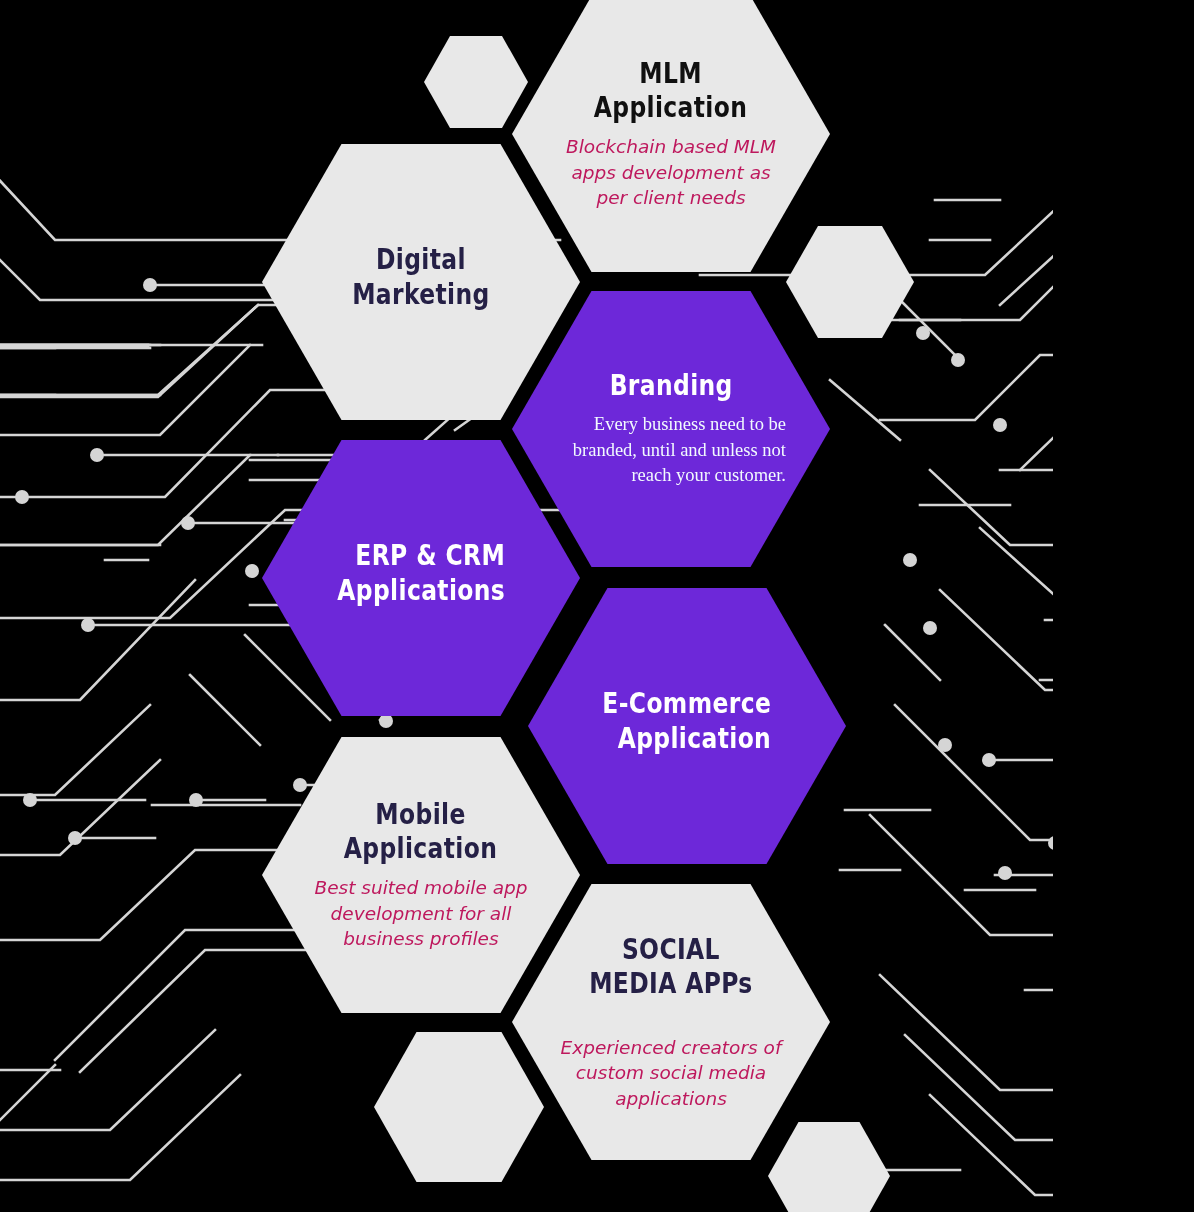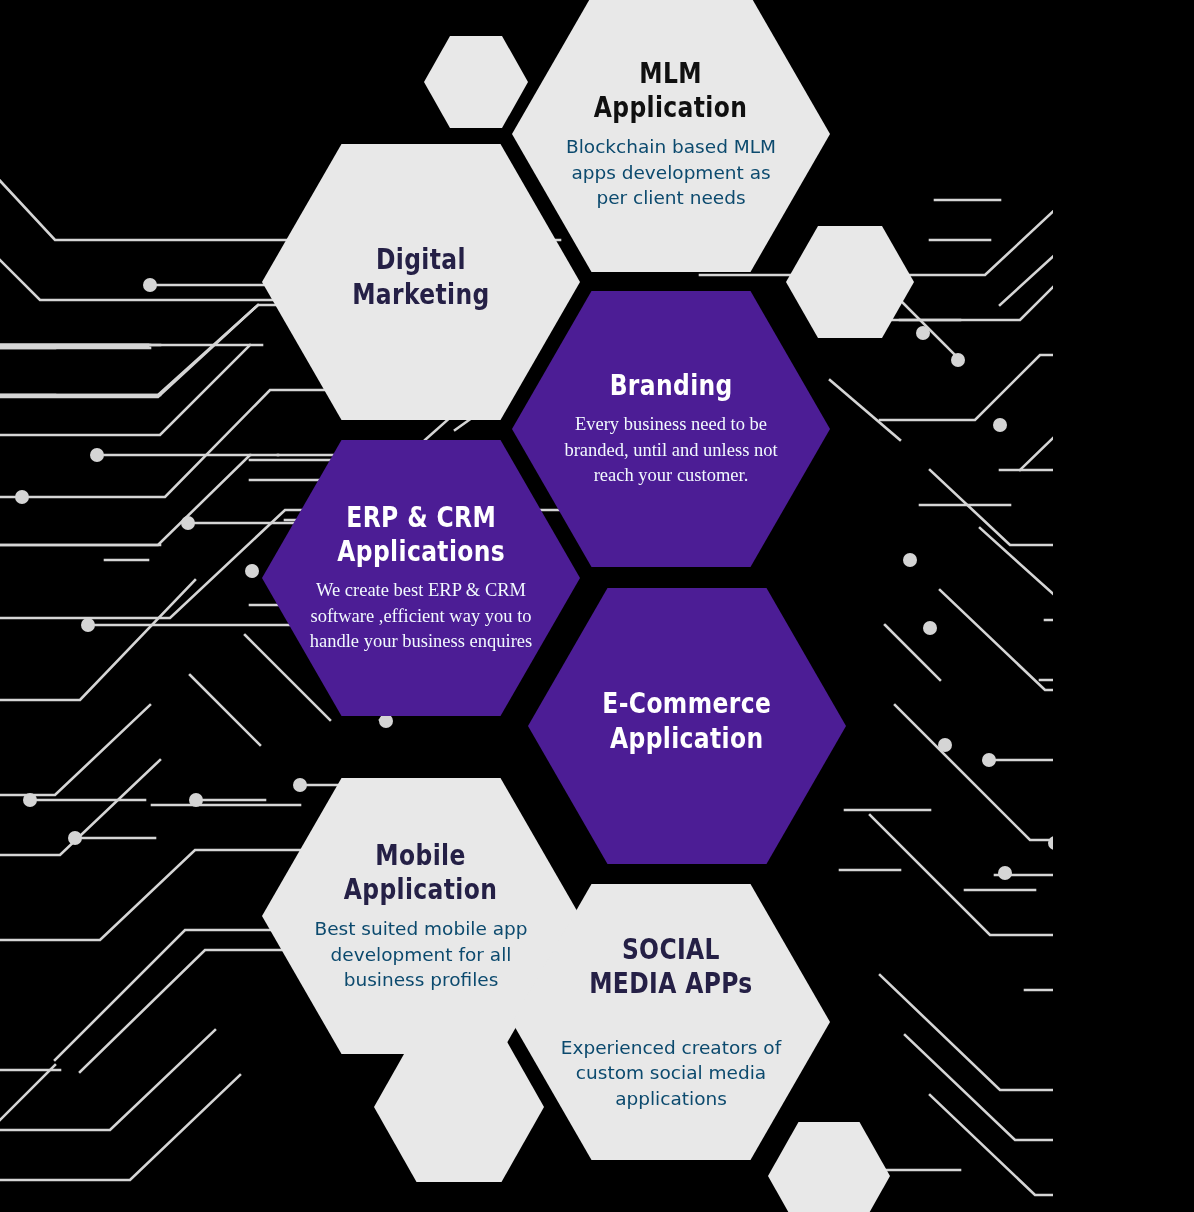--- a/index.html
+++ b/index.html
@@ -9,50 +9,50 @@
   }
   #circuit{position:absolute;left:0;top:0;width:1194px;height:1212px;}
   .hex{
     position:absolute;
     -webkit-clip-path:polygon(25% 0%,75% 0%,100% 50%,75% 100%,25% 100%,0% 50%);
     clip-path:polygon(25% 0%,75% 0%,100% 50%,75% 100%,25% 100%,0% 50%);
     display:flex;flex-direction:column;align-items:center;justify-content:center;
     text-align:center;box-sizing:border-box;
   }
   .hex.light{background:#e8e8e8;}
-  .hex.blue{background:#4c1d95;}
+  .hex.blue{background:#6d28d9;text-align:right;}
   .hex .title{
     font-weight:bold;
     letter-spacing:.4px;
     line-height:1.22;
     font-stretch:condensed;
     transform:scaleX(.93);
   }
   .hex .desc{line-height:1.38;}
   .hex.light .title{color:#252046;}
   .hex.light.dark-title .title{color:#101010;}
-  .hex.light .desc{color:#0c4a6e;}
+  .hex.light .desc{color:#be185d;font-style:italic;}
   .hex.blue .title{color:#ffffff;}
   .hex.blue .desc{color:#f2fafe;font-family:Liberation Serif, serif;}
 
   
   .cell{width:318px;height:276px;padding:0 44px;}
   .cell .title{font-size:28px;margin-bottom:9px;}
   .cell .desc{font-size:18.5px;}
 
   
   .deco{background:#e8e8e8;}
 
   
   #hex-mlm{left:512px;top:-4px;}
   #hex-digital{left:262px;top:144px;}
   #hex-branding{left:512px;top:291px;}
   #hex-erp{left:262px;top:440px;}
   #hex-ecom{left:528px;top:588px;}
-  #hex-mobile{left:262px;top:778px;}
+  #hex-mobile{left:262px;top:737px;}
   #hex-social{left:512px;top:884px;gap:25px;}
 
   #deco-1{left:424px;top:36px;width:104px;height:92px;}
   #deco-2{left:786px;top:226px;width:128px;height:112px;}
   #deco-3{left:374px;top:1032px;width:170px;height:150px;}
   #deco-4{left:768px;top:1122px;width:122px;height:108px;}
 </style>
 </head>
 <body>
 
@@ -217,21 +217,20 @@
   <div class="hex blue cell" id="hex-branding">
     <div class="title">Branding</div>
     <div class="desc">Every business need to be branded, until and unless not reach your customer.</div>
   </div>
 
   <div class="hex blue cell" id="hex-erp">
     <div class="title">
       <span>ERP &amp; CRM</span><br>
       <span>Applications</span>
     </div>
-    <div class="desc">We create best ERP &amp; CRM software ,efficient way you to handle your business enquires</div>
   </div>
 
   <div class="hex blue cell" id="hex-ecom">
     <div class="title">
       <span>E-Commerce</span><br>
       <span>Application</span>
     </div>
   </div>
 
   <div class="hex light cell" id="hex-mobile">

